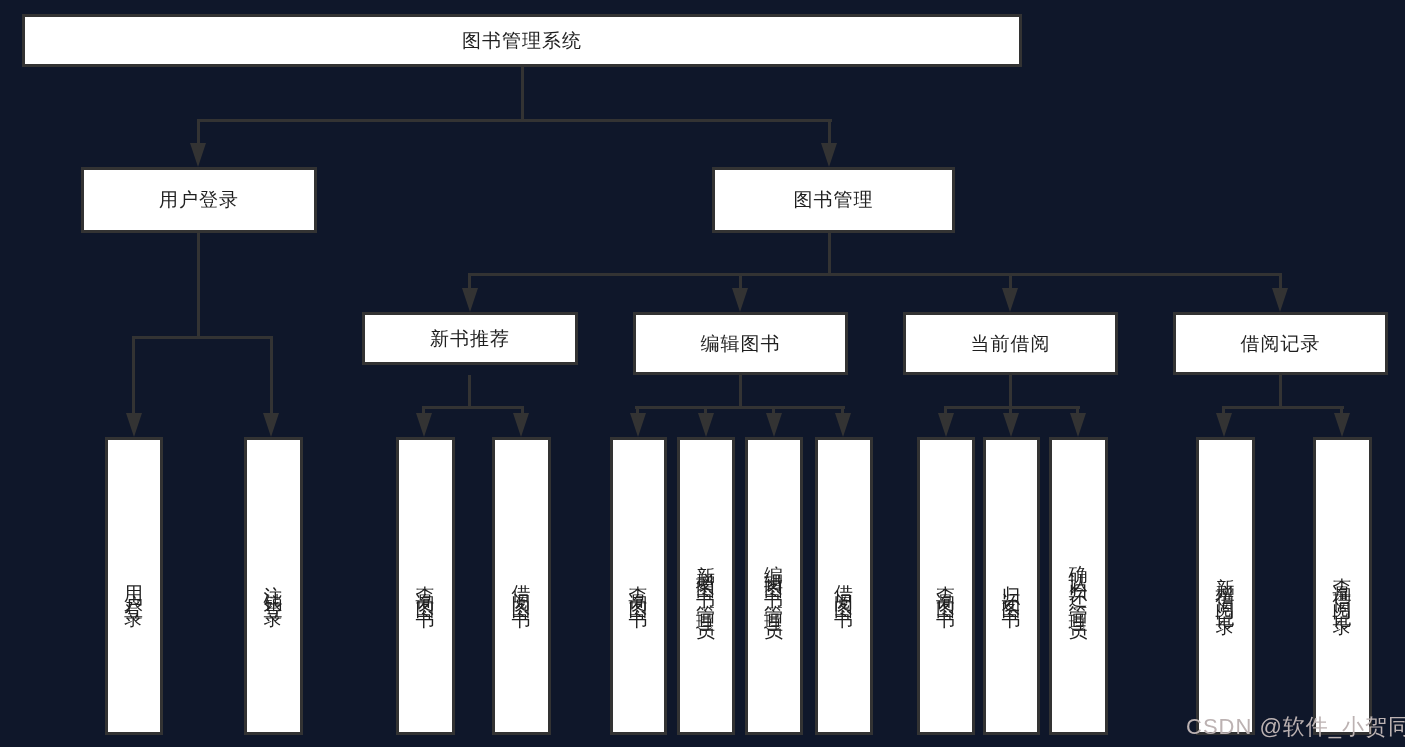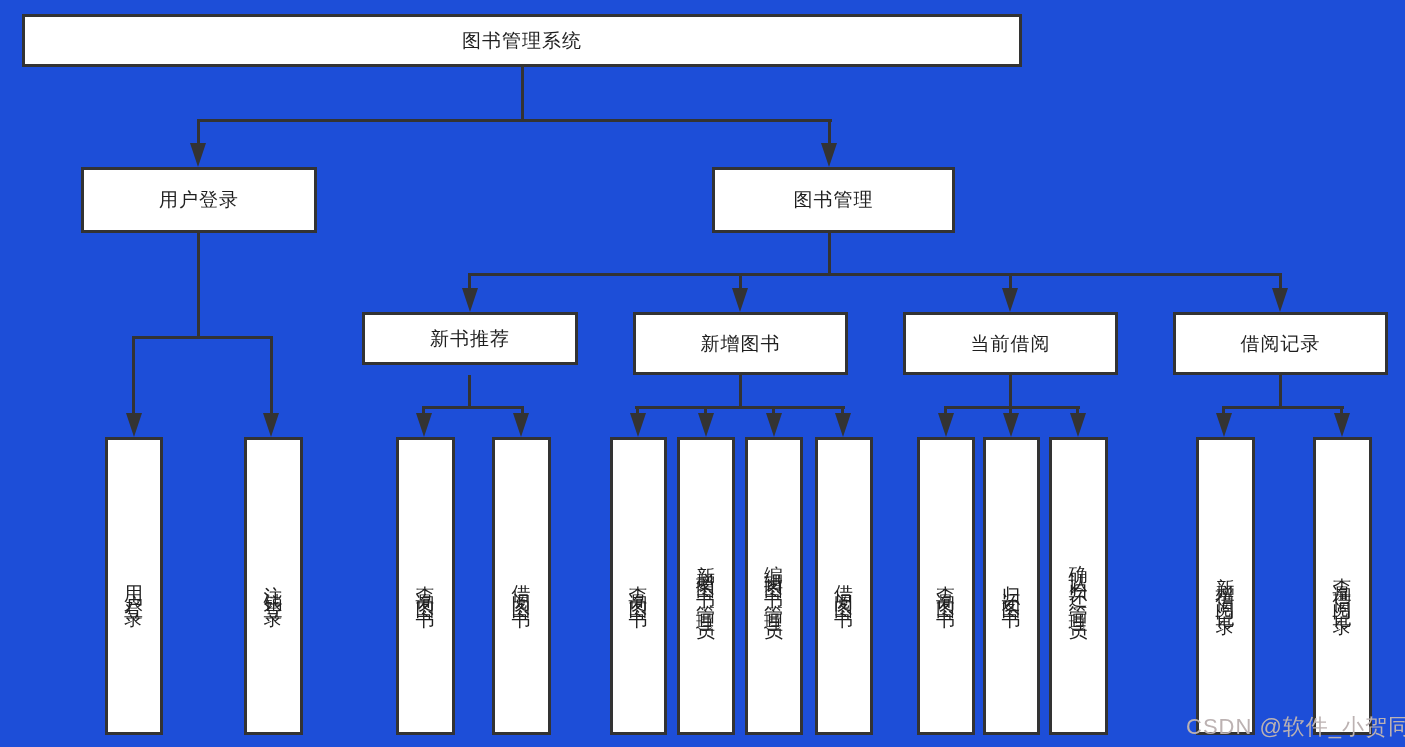--- a/index.html
+++ b/index.html
@@ -5,21 +5,21 @@
   html, body {
     margin: 0;
     padding: 0;
     background: #ffffff;
     font-family: "Liberation Sans", "DejaVu Sans", sans-serif;
   }
   .canvas {
     position: relative;
     width: 1405px;
     height: 747px;
-    background: #1d4ed8;
+    background: #0f172a;
     overflow: hidden;
   }
   
   .node {
     position: absolute;
     box-sizing: border-box;
     border: 3px solid #333333;
     background: #ffffff;
     display: flex;
     align-items: center;
@@ -119,21 +119,21 @@
   <div class="vline" style="left:1279px;top:276px;height:14px"></div>
   <div class="arr" style="left:462px;top:288px"></div>
   <div class="arr" style="left:732px;top:288px"></div>
   <div class="arr" style="left:1002px;top:288px"></div>
   <div class="arr" style="left:1272px;top:288px"></div>
 
   <div class="node" style="left:362px;top:312px;width:216px;height:53px">
     <span>新书推荐</span>
   </div>
   <div class="node" style="left:633px;top:312px;width:215px;height:63px">
-    <span>新增图书</span>
+    <span>编辑图书</span>
   </div>
   <div class="node" style="left:903px;top:312px;width:215px;height:63px">
     <span>当前借阅</span>
   </div>
   <div class="node" style="left:1173px;top:312px;width:215px;height:63px">
     <span>借阅记录</span>
   </div>
 
   <div class="vline" style="left:468px;top:375px;height:34px"></div>
   <div class="hline" style="left:422px;top:406px;width:102px"></div>

